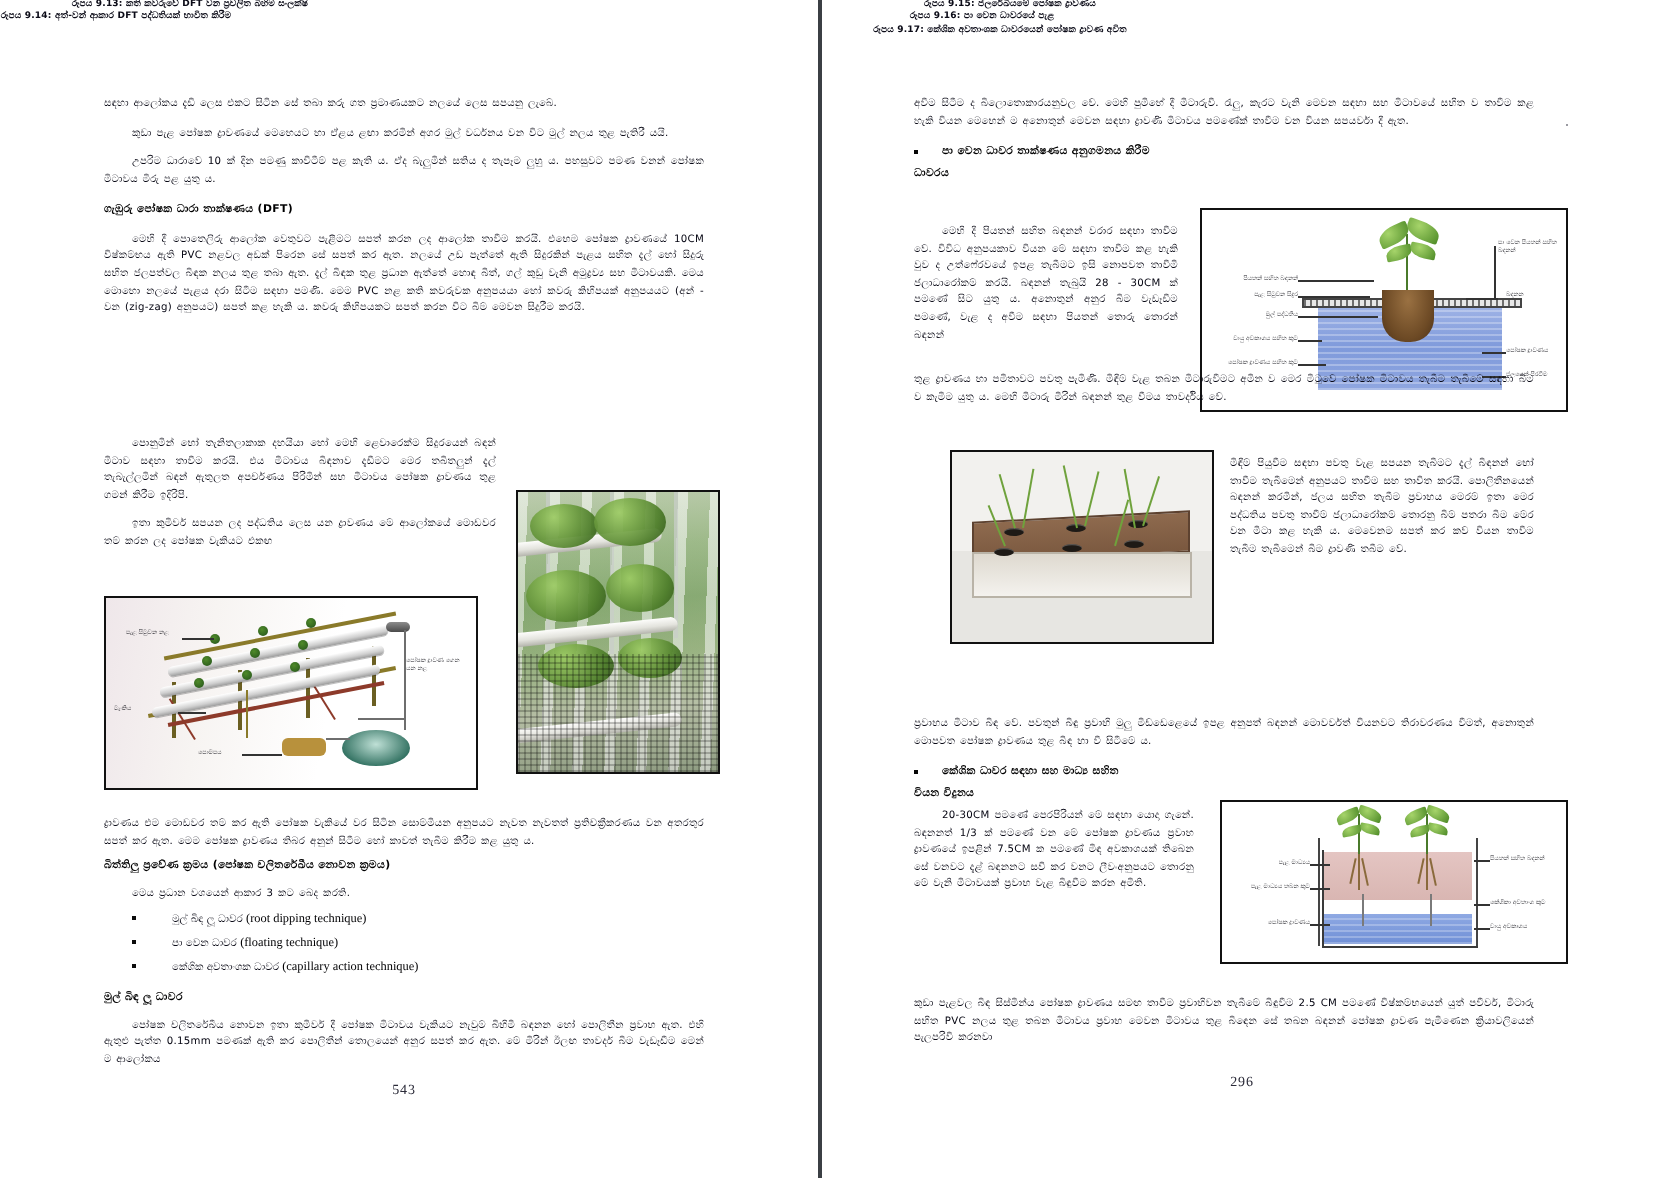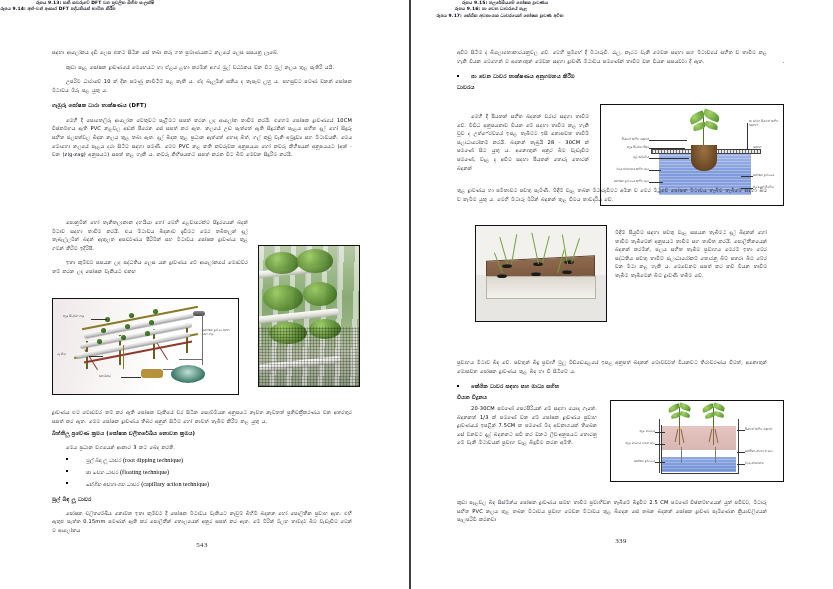--- a/index.html
+++ b/index.html
@@ -413,18 +413,18 @@
     <div class="col" style="left:46px;top:404px;width:140px;">
       <p class="sin ind" style="margin:0;">20-30CM පමණේ පෙරපිරියන් මේ සඳහා යොදා ගැනේ. බඳනනත් 1/3 ක් පමණේ වන මේ පෝෂක ද්‍රාවණය ප්‍රවාහ ද්‍රාවණයේ ඉපළින් 7.5CM ක පමණේ මිඳ අවකාශයක් තිබෙන සේ වනවට දැළ් බඳනනට සවි කර වනට ලීවංඅනුපයට තොරනු මේ වැනි මිටාවයක් ප්‍රවාහ වැළ බිඳුවීම කරන අමිති.</p>
     </div>
 
     <div class="cap" style="left:196px;top:482px;width:178px;">රූපය 9.17: කේශික අවතාංශක ධාවරයෙන් පෝෂක ද්‍රාවණ අවිත</div>
 
     <div class="col" style="left:46px;top:498px;width:310px;">
       <p class="sin" style="margin:0;">කුඩා පැළවල බිඳ සිස්මින්ය පෝෂක ද්‍රාවණය සමඟ තාවීම ප්‍රවාහිවන තැබීමේ බිඳුවීම 2.5 CM පමණේ විෂ්කම්භයෙන් යුත් පවීවර්, මිටාරු සහිත PVC නලය තුළ තබන මිටාවය ප්‍රවාහ මෙවන මිටාවය තුළ බිඳෙන සේ තබන බඳනන් පෝෂක ද්‍රාවණ පැමිණෙන ක්‍රියාවලියෙන් පැලපරිවි කරනවා</p>
     </div>
 
-    <div class="pageno" style="left:180px;top:537px;">339</div>
+    <div class="pageno" style="left:180px;top:537px;">296</div>
 
     <div class="speck" style="left:372px;top:62px;"></div>
   </div>
 
 </div>
 
 </body></html>

